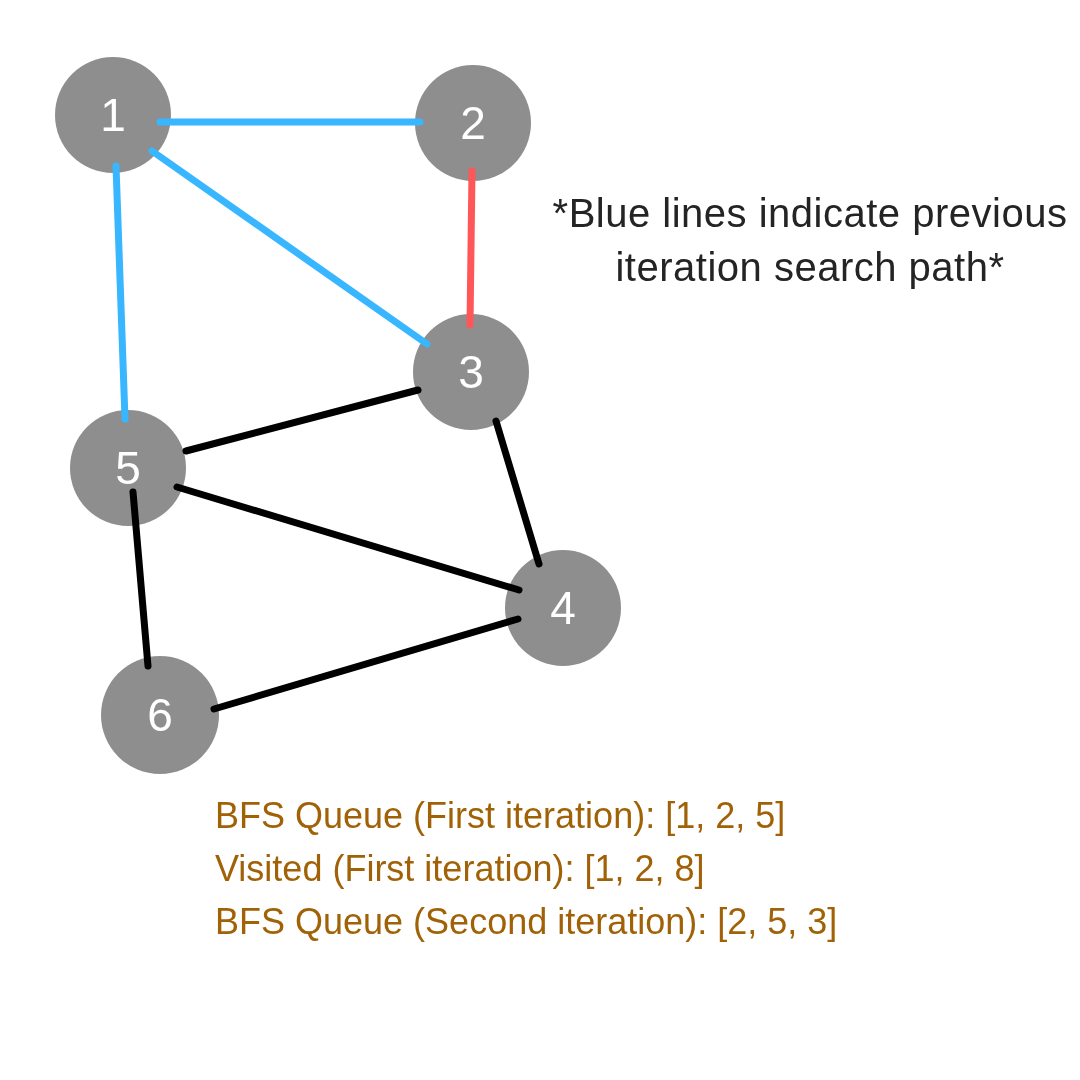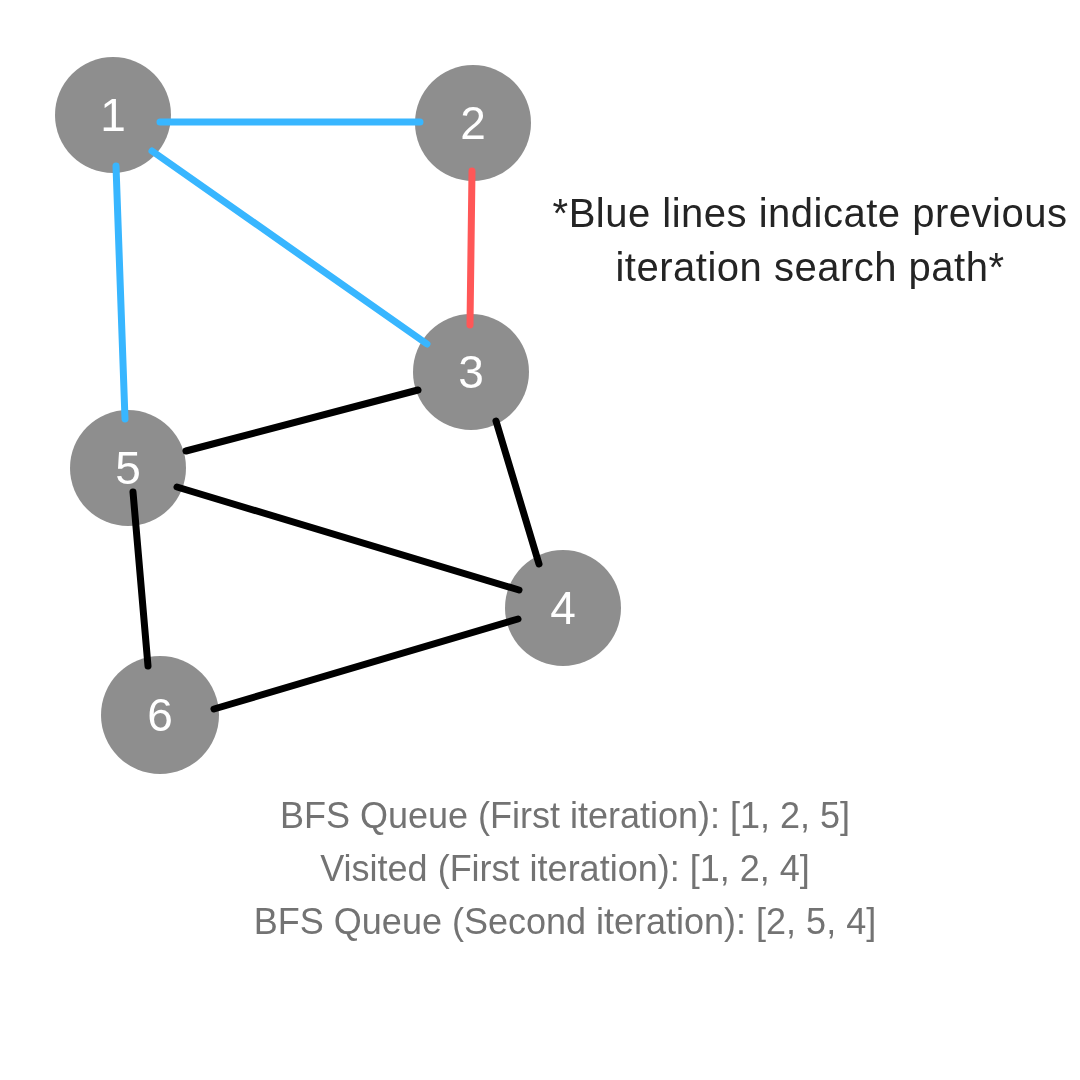--- a/index.html
+++ b/index.html
@@ -40,25 +40,25 @@
     font-weight: 300;
     line-height: 54px;
     color: #242424;
     letter-spacing: 0.5px;
   }
   .status-block {
     position: absolute;
     left: 215px;
     top: 789px;
     width: 700px;
-    text-align: center;
+    text-align: left;
     font-size: 36px;
     font-weight: 400;
     line-height: 53px;
-    color: #737373;
+    color: #a16207;
   }
 </style>
 </head>
 <body>
 
 <div class="canvas">
 
   <svg class="graph-layer" width="1080" height="1080" viewBox="0 0 1080 1080">
 
     <circle cx="113" cy="115" r="58" fill="#8e8e8e"></circle>
@@ -86,17 +86,17 @@
     <text class="node-label" x="160" y="731" fill="#ffffff">6</text>
   </svg>
 
   <div class="annotation">
     <div>*Blue lines indicate previous</div>
     <div>iteration search path*</div>
   </div>
 
   <div class="status-block">
     <div>BFS Queue (First iteration): [1, 2, 5]</div>
-    <div>Visited (First iteration): [1, 2, 4]</div>
-    <div>BFS Queue (Second iteration): [2, 5, 4]</div>
+    <div>Visited (First iteration): [1, 2, 8]</div>
+    <div>BFS Queue (Second iteration): [2, 5, 3]</div>
   </div>
 
 </div>
 
 </body></html>

